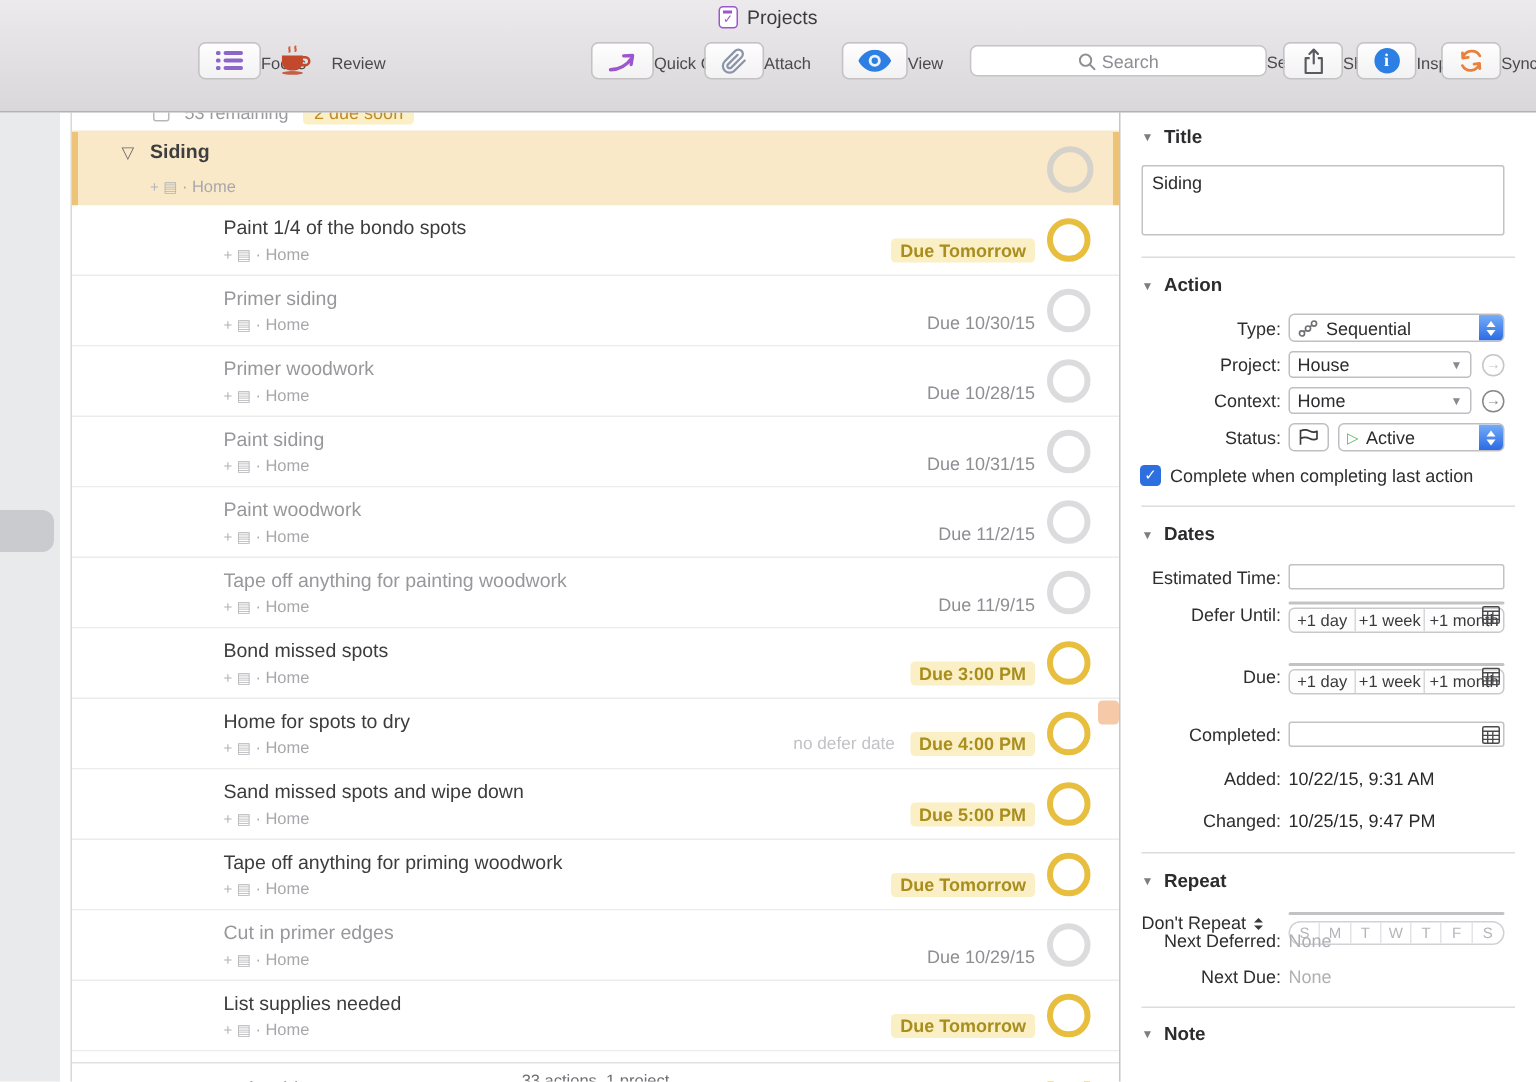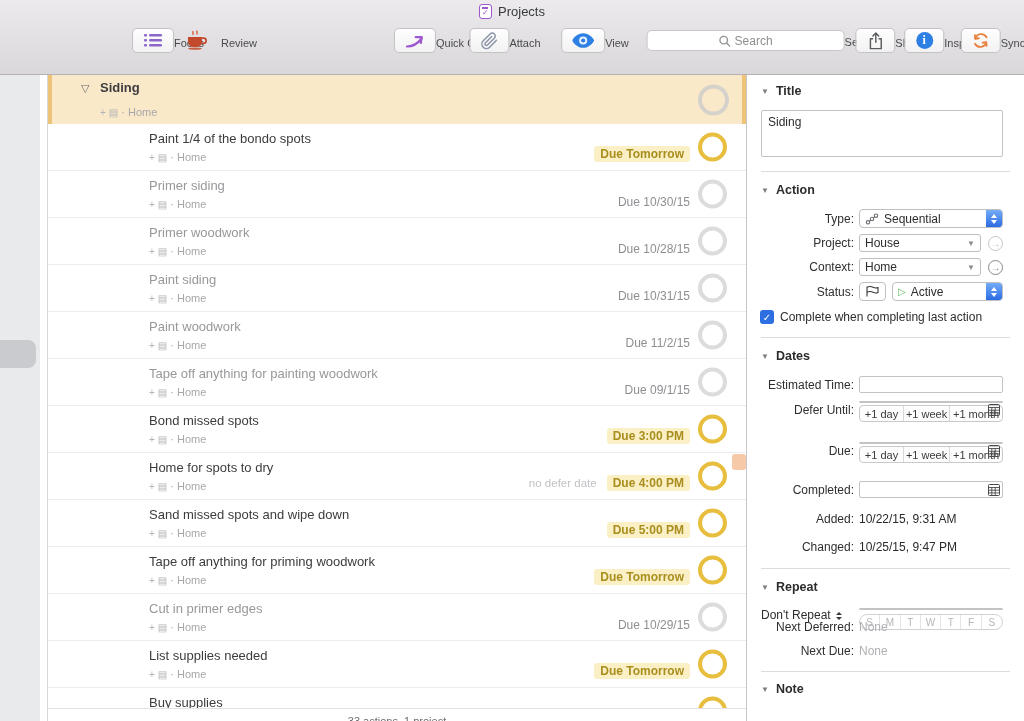--- a/index.html
+++ b/index.html
@@ -252,20 +252,27 @@
     </div>
   </div>
 </div>
 
 <div class="left-strip">
   <div class="left-handle"></div>
 </div>
 
 <div class="list-pane">
 
+  <div class="overflow-row">
+    <div class="overflow-inner">
+      <span class="overflow-icon"></span>
+      <span class="overflow-remaining">53 remaining</span>
+      <span class="overflow-pill">2 due soon</span>
+    </div>
+  </div>
 
   <div class="project-header">
     <span class="disclosure">▽</span>
     <span class="project-title">Siding</span>
     <span class="project-meta">
       <span class="meta-add">+</span>
       <span class="meta-list">▤</span>
       <span>·</span>
       <span>Home</span>
     </span>
@@ -357,21 +364,21 @@
 
       <div class="task-title">Tape off anything for painting woodwork</div>
       <div class="task-meta">
         <span class="meta-add">+</span>
         <span class="meta-list">▤</span>
         <span>·</span>
         <span class="meta-context">Home</span>
       </div>
       <div class="due-wrap">
 
-        <span class="due plain">Due 09/1/15</span>
+        <span class="due plain">Due 11/9/15</span>
       </div>
       <div class="task-circle gray"></div>
     </div>
 
     <div class="task-row">
 
       <div class="task-title">Bond missed spots</div>
       <div class="task-meta">
         <span class="meta-add">+</span>
         <span class="meta-list">▤</span>

